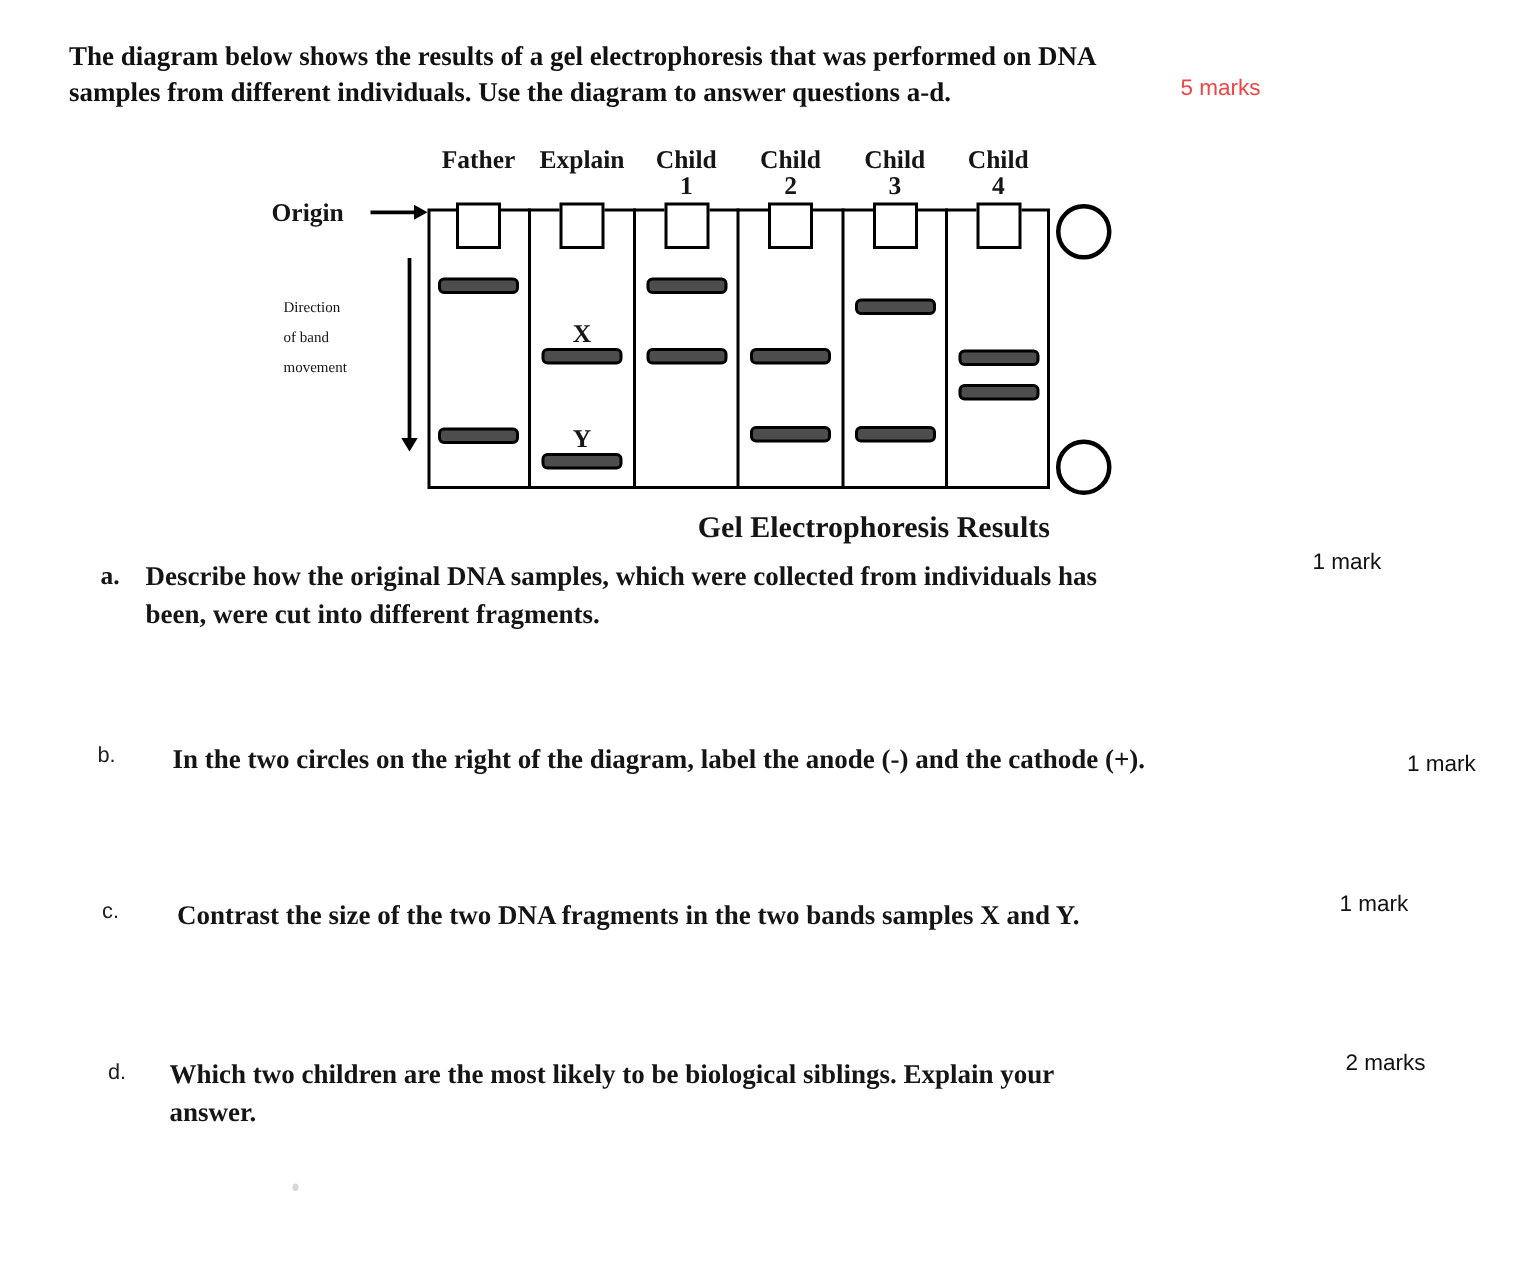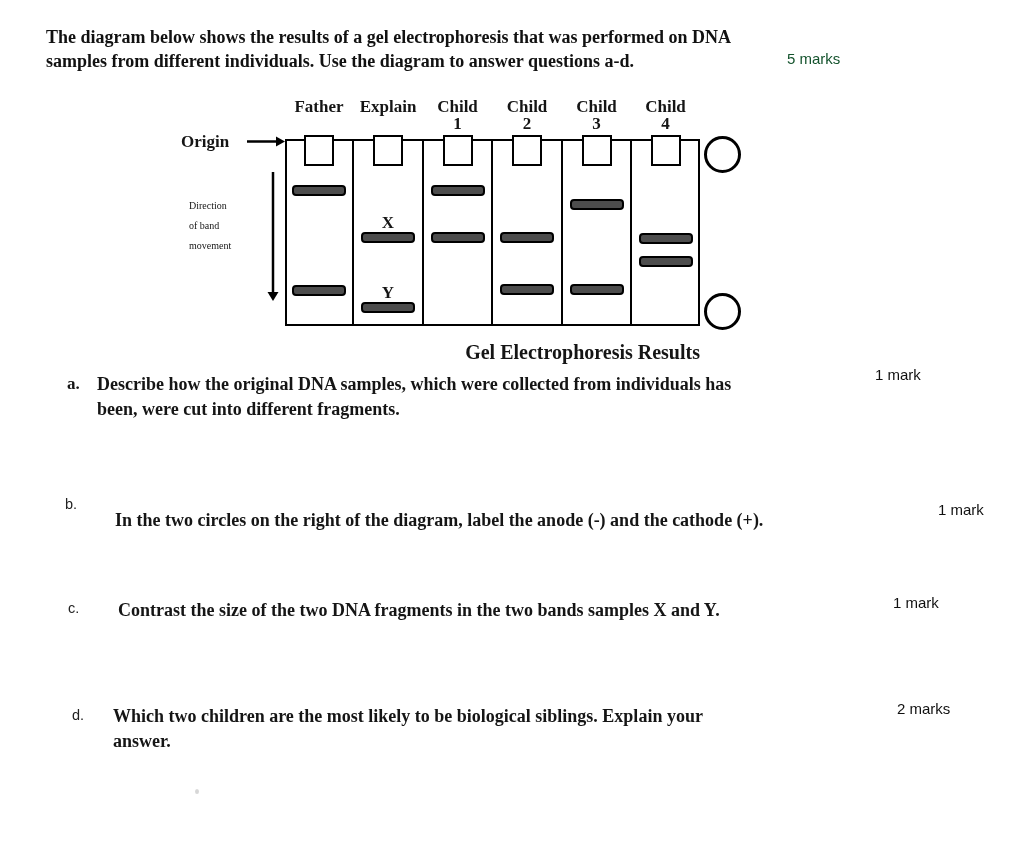--- a/index.html
+++ b/index.html
@@ -31,21 +31,21 @@
 </style>
 </head>
 <body>
 
 <div class="page">
 
   <div class="abs header-block">
     <span>The diagram below shows the results of a gel electrophoresis that was performed on DNA</span>
     <span>samples from different individuals. Use the diagram to answer questions a-d.</span>
   </div>
-  <div class="abs total-marks" id="total-marks" style="color: #14532d;">5 marks</div>
+  <div class="abs total-marks" id="total-marks" style="color: #ef4444;">5 marks</div>
 
   <div class="abs" id="gel-diagram" style="left:0;top:0;width:1024px;height:850px;">
     <div class="abs gel-rect"></div>
   <div class="abs lane-divider" style="left: 352px; top: 139px; height: 187px;"></div>
       <div class="abs lane-divider" style="left: 422px; top: 139px; height: 187px;"></div>
       <div class="abs lane-divider" style="left: 491px; top: 139px; height: 187px;"></div>
       <div class="abs lane-divider" style="left: 561px; top: 139px; height: 187px;"></div>
       <div class="abs lane-divider" style="left: 630px; top: 139px; height: 187px;"></div>
       <div class="abs lane-label" style="left: 279px; top: 98px; width: 80px;">Father</div>
       <div class="abs well" style="left: 304px; top: 135px; width: 30px; height: 31px;"></div>
@@ -104,21 +104,21 @@
   <div class="abs caption">Gel Electrophoresis Results</div>
 
   <div class="abs q-letter-serif" style="left:67px;top:374px;">a.</div>
   <div class="abs q-text" style="left:97px;top:372px;">
     <span>Describe how the original DNA samples, which were collected from individuals has</span>
     <span>been, were cut into different fragments.</span>
   </div>
   <div class="abs q-marks" style="left:875px;top:366px;">1 mark</div>
 
   <div class="abs q-letter-sans" style="left:65px;top:496px;">b.</div>
-  <div class="abs q-text" style="left:115px;top:508px;">
+  <div class="abs q-text" style="left:115px;top:494px;">
     <span>In the two circles on the right of the diagram, label the anode (-) and the cathode (+).</span>
   </div>
   <div class="abs q-marks" style="left:938px;top:501px;">1 mark</div>
 
   <div class="abs q-letter-sans" style="left:68px;top:600px;">c.</div>
   <div class="abs q-text" style="left:118px;top:598px;">
     <span>Contrast the size of the two DNA fragments in the two bands samples X and Y.</span>
   </div>
   <div class="abs q-marks" style="left:893px;top:594px;">1 mark</div>
 

